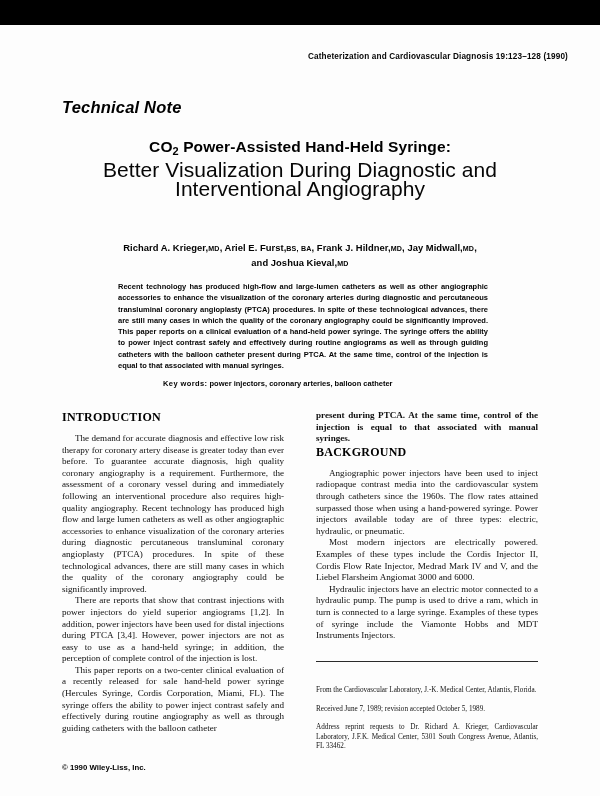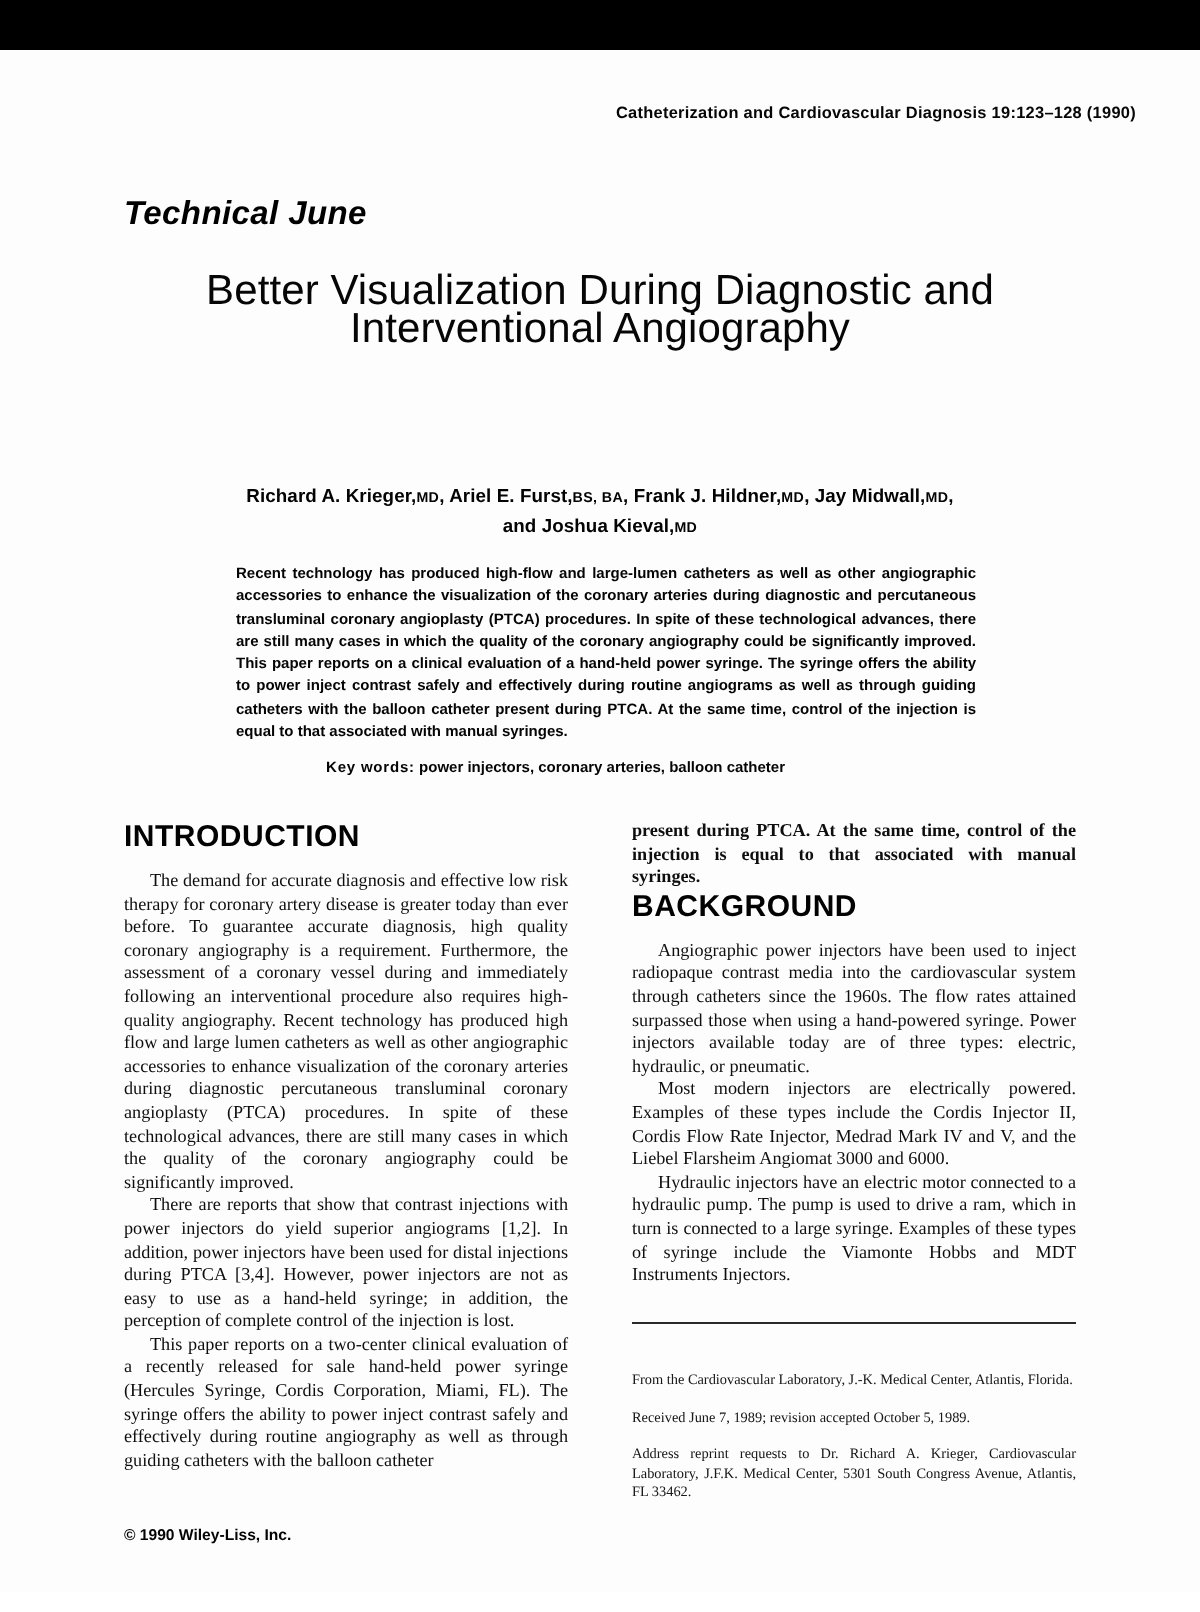--- a/index.html
+++ b/index.html
@@ -123,23 +123,23 @@
     letter-spacing: 0.4px;
   }
   .col {
     position: absolute;
     top: 385px;
     width: 222px;
   }
   .col-left { left: 62px; }
   .col-right { left: 316px; }
   .sec-head {
-    font-family: Liberation Sans, sans-serif;
-    font-weight: bold;
-    font-size: 15px;
+    font-family: Liberation Serif, serif;
+    font-weight: bold;
+    font-size: 12px;
     letter-spacing: 0.25px;
     color: #0f0f0f;
     margin: 0 0 8px 0;
   }
   .sec-head.spaced { margin-top: 0; }
   .body-p {
     font-family: "Liberation Serif", serif;
     font-size: 9.1px;
     line-height: 11.6px;
     text-align: justify;
@@ -183,23 +183,24 @@
 <body>
 
 <div class="page">
 
   <div class="scan-top-band"></div>
 
   <div class="sheet">
 
     <div class="journal-header blur">Catheterization and Cardiovascular Diagnosis 19:123–128 (1990)</div>
 
-    <div class="technical-note blur">Technical June</div>
+    <div class="technical-note blur">Technical Note</div>
 
     <div class="title-block">
+      <div class="title-main blur"><span>CO</span><sub>2</sub><span> Power-Assisted Hand-Held Syringe:</span></div>
       <div class="title-sub blur">Better Visualization During Diagnostic and</div>
       <div class="title-sub blur">Interventional Angiography</div>
     </div>
 
     <div class="authors blur">
       <div><span>Richard A. Krieger,</span><span class="deg">MD</span><span>, Ariel E. Furst,</span><span class="deg">BS, BA</span><span>, Frank J. Hildner,</span><span class="deg">MD</span><span>, Jay Midwall,</span><span class="deg">MD</span><span>,</span></div>
       <div><span>and Joshua Kieval,</span><span class="deg">MD</span></div>
     </div>
 
     <div class="abstract blur">Recent technology has produced high-flow and large-lumen catheters as well as other angiographic accessories to enhance the visualization of the coronary arteries during diagnostic and percutaneous transluminal coronary angioplasty (PTCA) procedures. In spite of these technological advances, there are still many cases in which the quality of the coronary angiography could be significantly improved. This paper reports on a clinical evaluation of a hand-held power syringe. The syringe offers the ability to power inject contrast safely and effectively during routine angiograms as well as through guiding catheters with the balloon catheter present during PTCA. At the same time, control of the injection is equal to that associated with manual syringes.</div>

